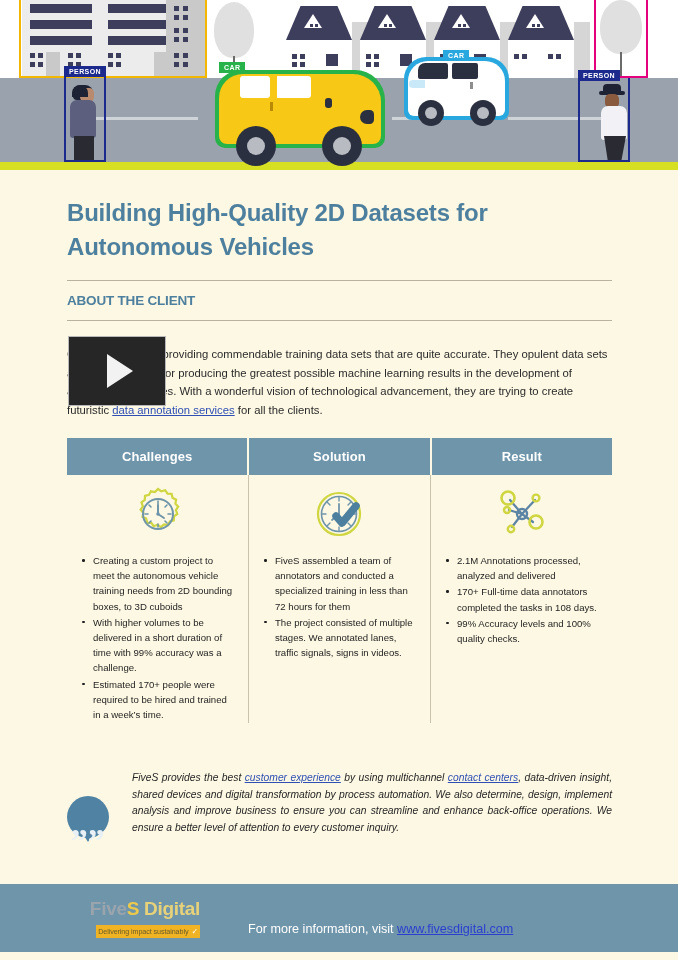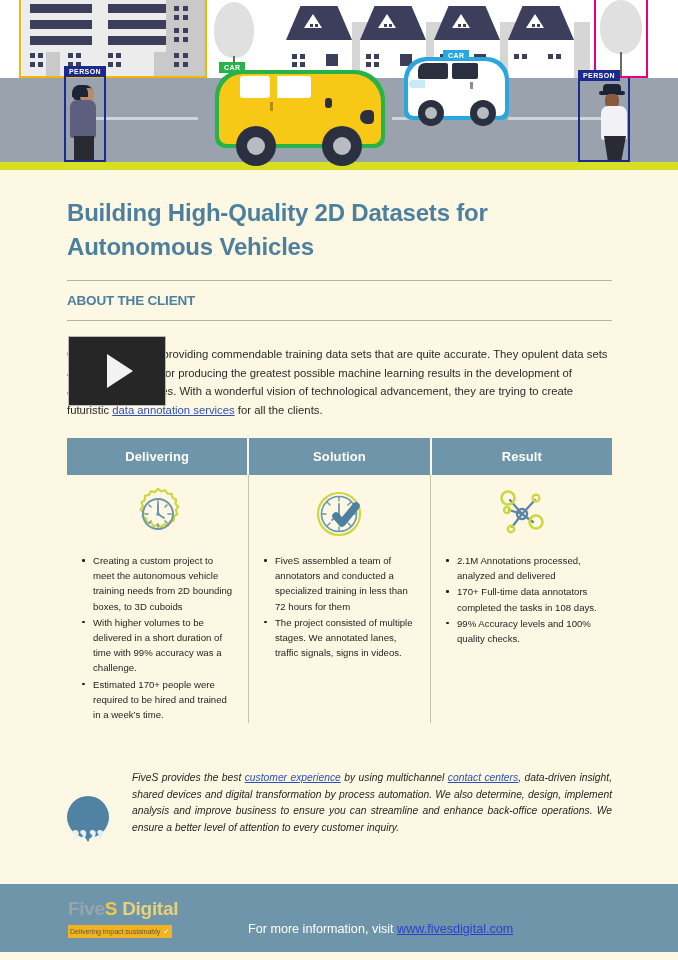--- a/index.html
+++ b/index.html
@@ -119,21 +119,21 @@
   .quote-text{
     flex:1;padding-left:19px;font-size:10.3px;line-height:16.6px;color:#262626;
     font-style:italic;text-align:justify;
   }
   .quote-text a{color:#2f4fb5;text-decoration:underline;}
 
   
   .footer{
     position:absolute;left:0;top:884px;width:678px;height:76px;background:#6f95ab;
   }
-  .logo{position:absolute;left:68px;top:14px;width:132px;}
+  .logo{position:absolute;left:68px;top:14px;width:132px;text-align:right;}
   .logo-main{
     font-size:19px;font-weight:bold;letter-spacing:-.3px;line-height:22px;
     color:#9aa4ad;
   }
   .logo-main .s{color:#ecc94b;}
   .logo-main .digital{color:#e7d27a;}
   .logo-tag{
     margin-top:3px;background:#f0b323;color:#6a5c2a;font-size:7.2px;
     padding:2px 2px;letter-spacing:-.1px;display:inline-block;position:relative;
   }
@@ -329,21 +329,21 @@
 
     <p class="para" style="top:164px;"><span>Client is known for providing  commendable training data sets that are quite accurate. They opulent data sets are acknowledged for producing the greatest possible machine learning results in the development of autonomous vehicles. With a wonderful vision of technological advancement,  they are trying to create futuristic </span><a href="#" class="link">data annotation services</a><span> for all the clients.</span></p>
 
     <div class="video-ovl">
       <div class="play-tri"></div>
     </div>
 
     <div class="tbl">
 
       <div class="tbl-head">
-        <div class="th">Delivering</div>
+        <div class="th">Challenges</div>
         <div class="th">Solution</div>
         <div class="th">Result</div>
       </div>
 
       <div class="tbl-body">
 
         <div class="td">
           <div class="icon-wrap">
             <svg width="60" height="60" viewBox="0 0 60 60" aria-hidden="true">
               <g fill="none" stroke="#cfd63f" stroke-width="2.2">

